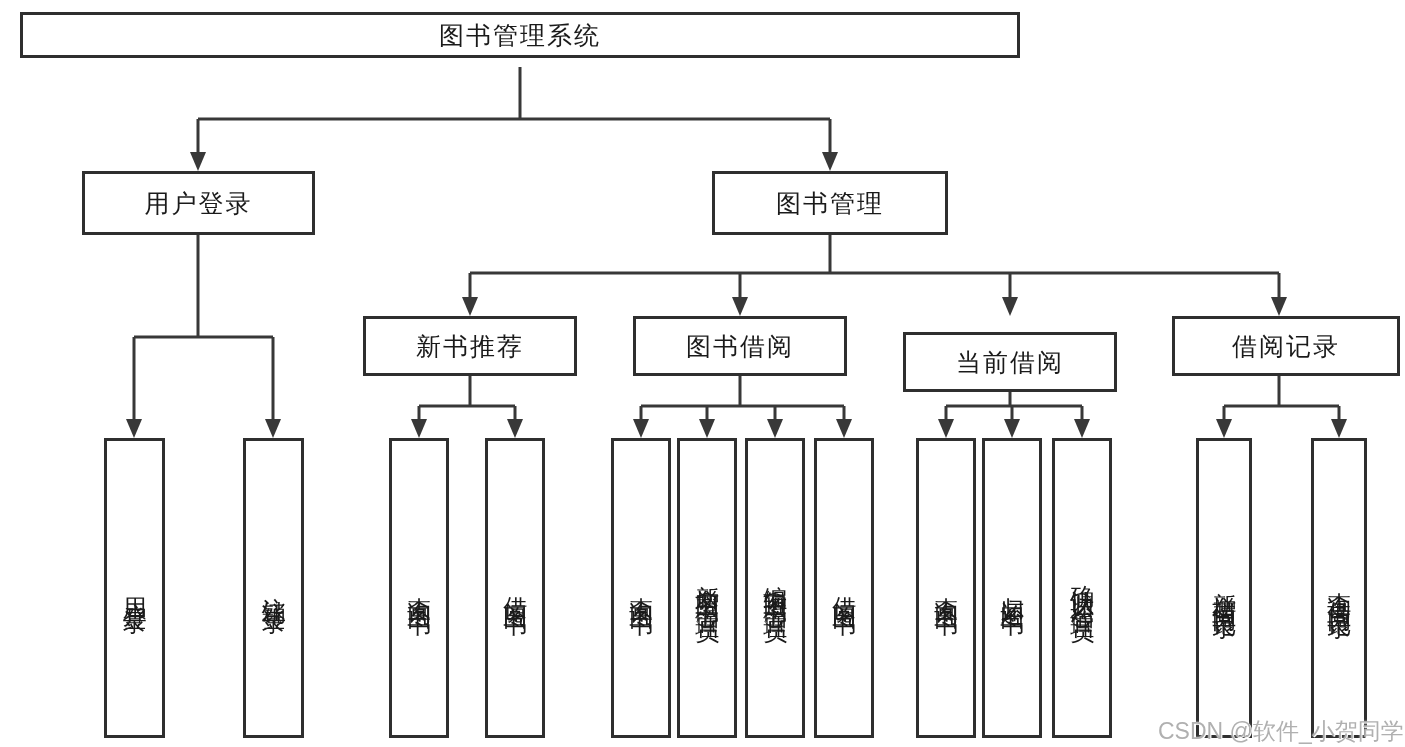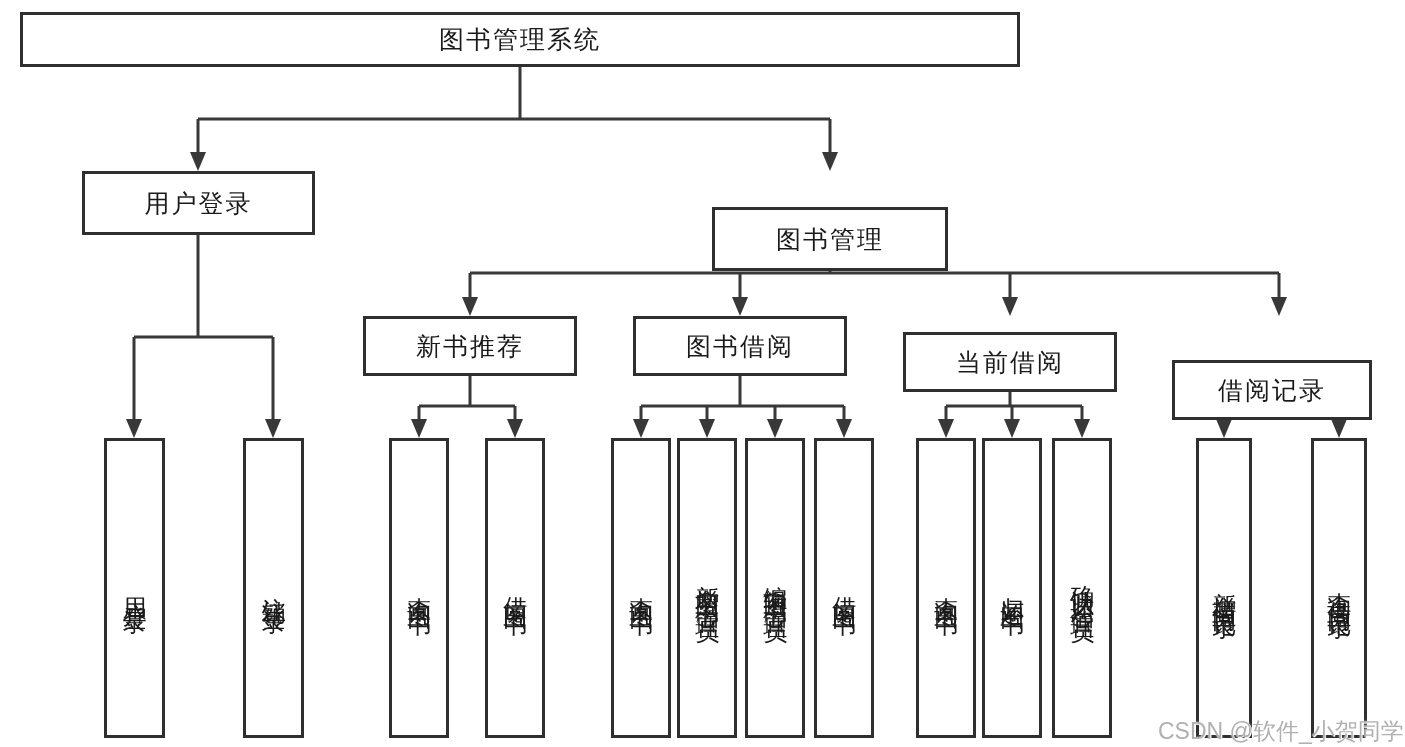--- a/index.html
+++ b/index.html
@@ -82,29 +82,29 @@
       <polygon points="767,419 783,419 775,438"></polygon>
       <polygon points="836,419 852,419 844,438"></polygon>
       <polygon points="938,419 954,419 946,438"></polygon>
       <polygon points="1004,419 1020,419 1012,438"></polygon>
       <polygon points="1074,419 1090,419 1082,438"></polygon>
       <polygon points="1216,419 1232,419 1224,438"></polygon>
       <polygon points="1331,419 1347,419 1339,438"></polygon>
     </g>
   </svg>
 
-  <div class="box h" style="left:20px; top:12px; width:1000px; height:55px;">图书管理系统</div>
+  <div class="box h" style="left:20px; top:12px; width:1000px; height:46px;">图书管理系统</div>
 
   <div class="box h" style="left:82px; top:171px; width:233px; height:64px;">用户登录</div>
-  <div class="box h" style="left:712px; top:171px; width:236px; height:64px;margin-top:36px;">图书管理</div>
+  <div class="box h" style="left:712px; top:171px; width:236px; height:64px;">图书管理</div>
 
   <div class="box h" style="left:633px; top:316px; width:214px; height:60px;">图书借阅</div>
   <div class="box h" style="left:363px; top:316px; width:214px; height:60px;">新书推荐</div>
   <div class="box h" style="left:903px; top:316px; width:214px; height:60px;margin-top:16px;">当前借阅</div>
-  <div class="box h" style="left:1172px; top:316px; width:200px; height:60px;margin-top:44px;">借阅记录</div>
+  <div class="box h" style="left:1172px; top:316px; width:228px; height:60px;">借阅记录</div>
 
   <div class="box v" style="left:104px; top:438px; width:61px; height:300px;">用户登录</div>
   <div class="box v" style="left:243px; top:438px; width:61px; height:300px;">注销登录</div>
 
   <div class="box v" style="left:389px; top:438px; width:60px; height:300px;">查询图书</div>
   <div class="box v" style="left:485px; top:438px; width:60px; height:300px;">借阅图书</div>
 
   <div class="box v" style="left:611px; top:438px; width:60px; height:300px;">查询图书</div>
   <div class="box v" style="left:677px; top:438px; width:60px; height:300px;">新增图书（管理员）</div>
   <div class="box v" style="left:745px; top:438px; width:60px; height:300px;">编辑图书（管理员）</div>

